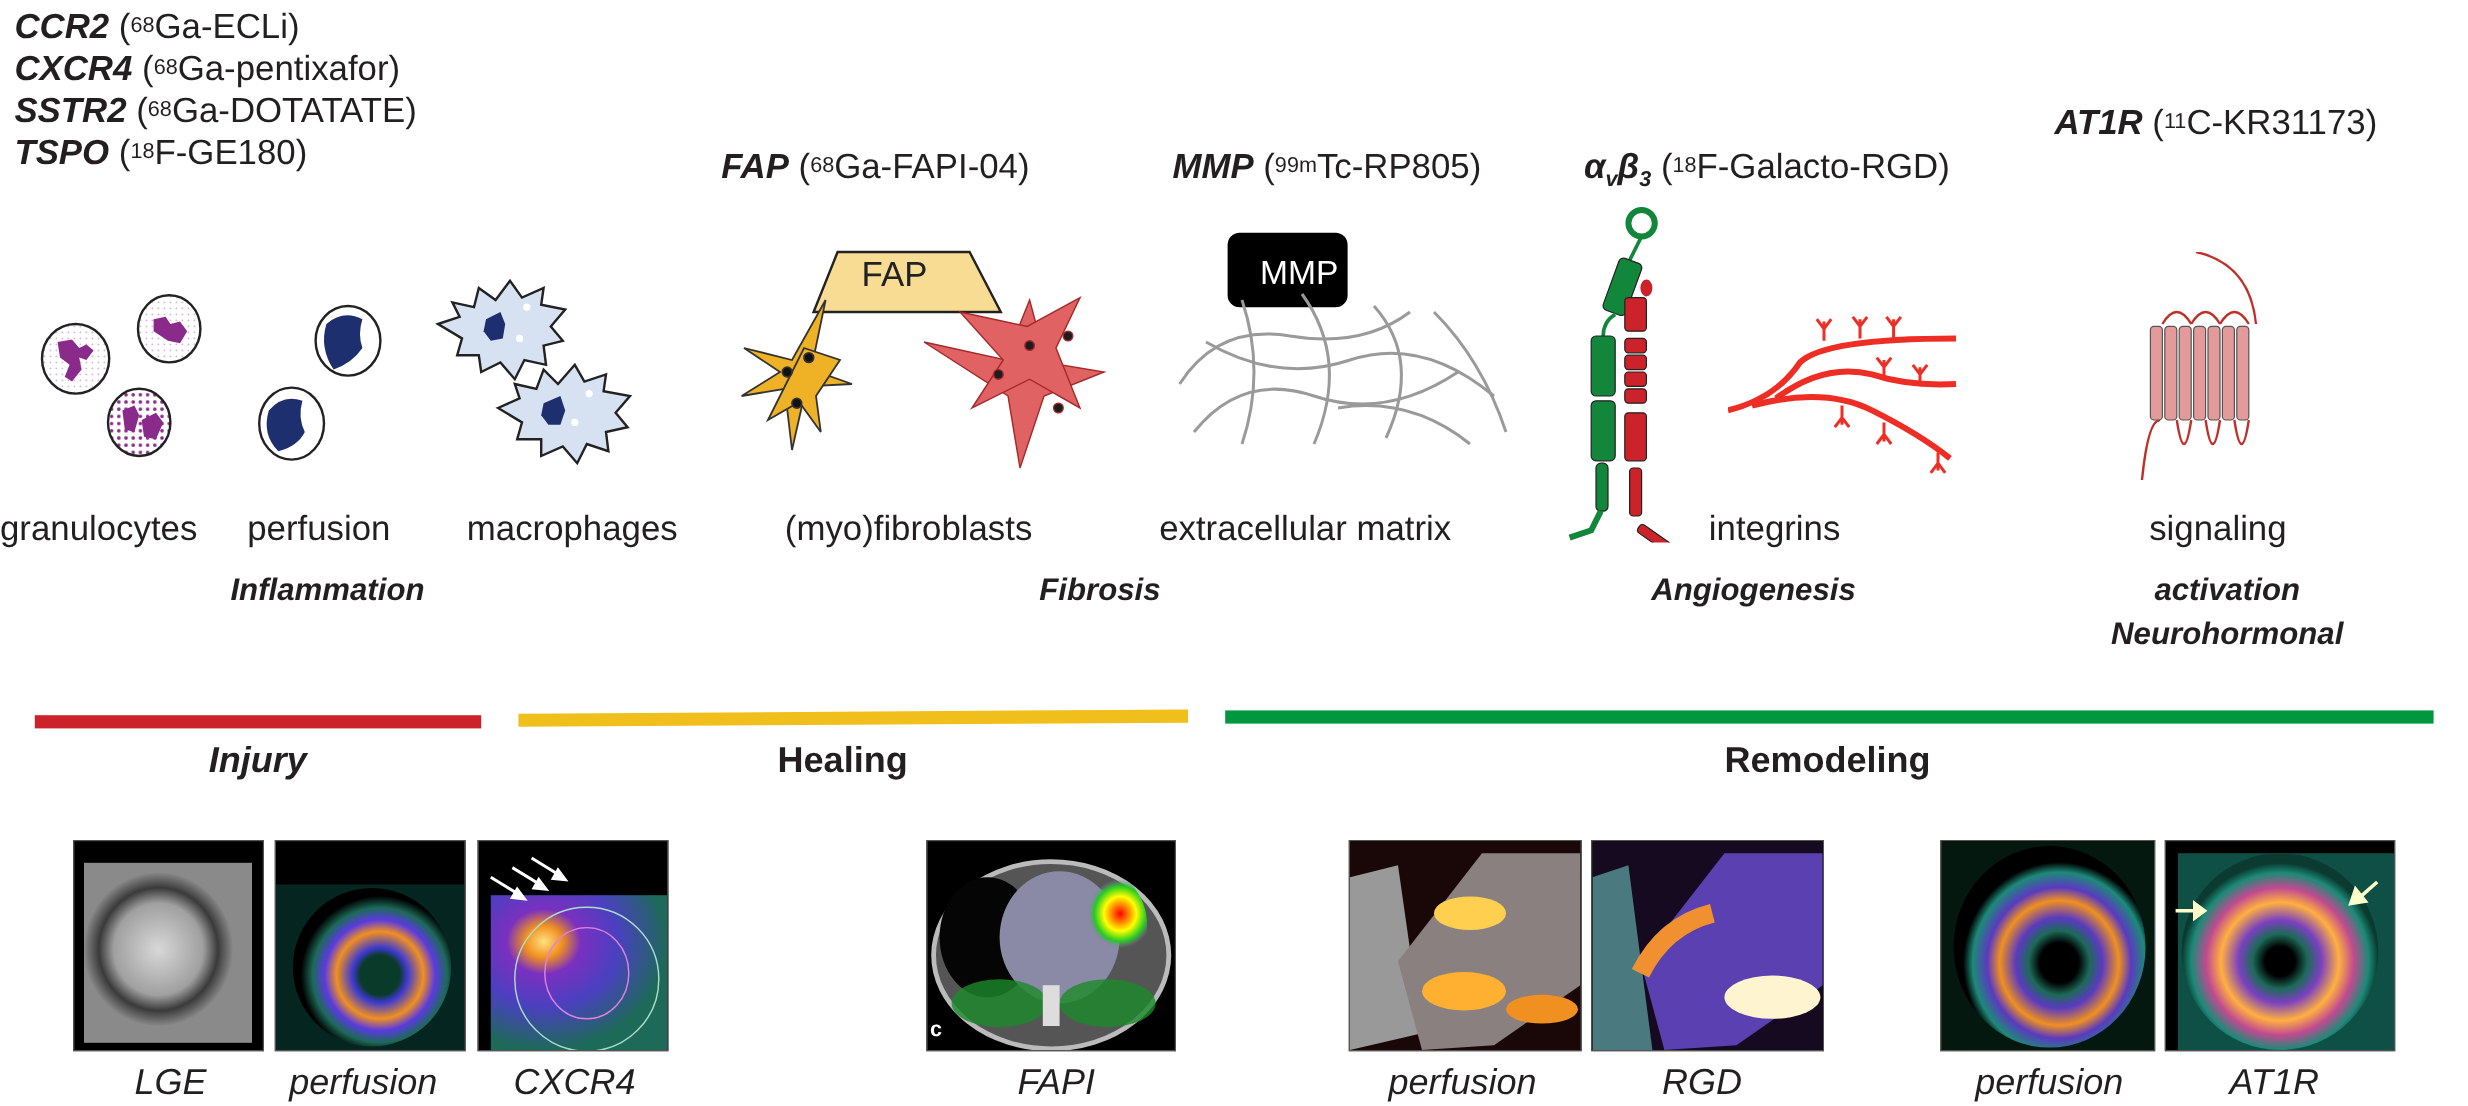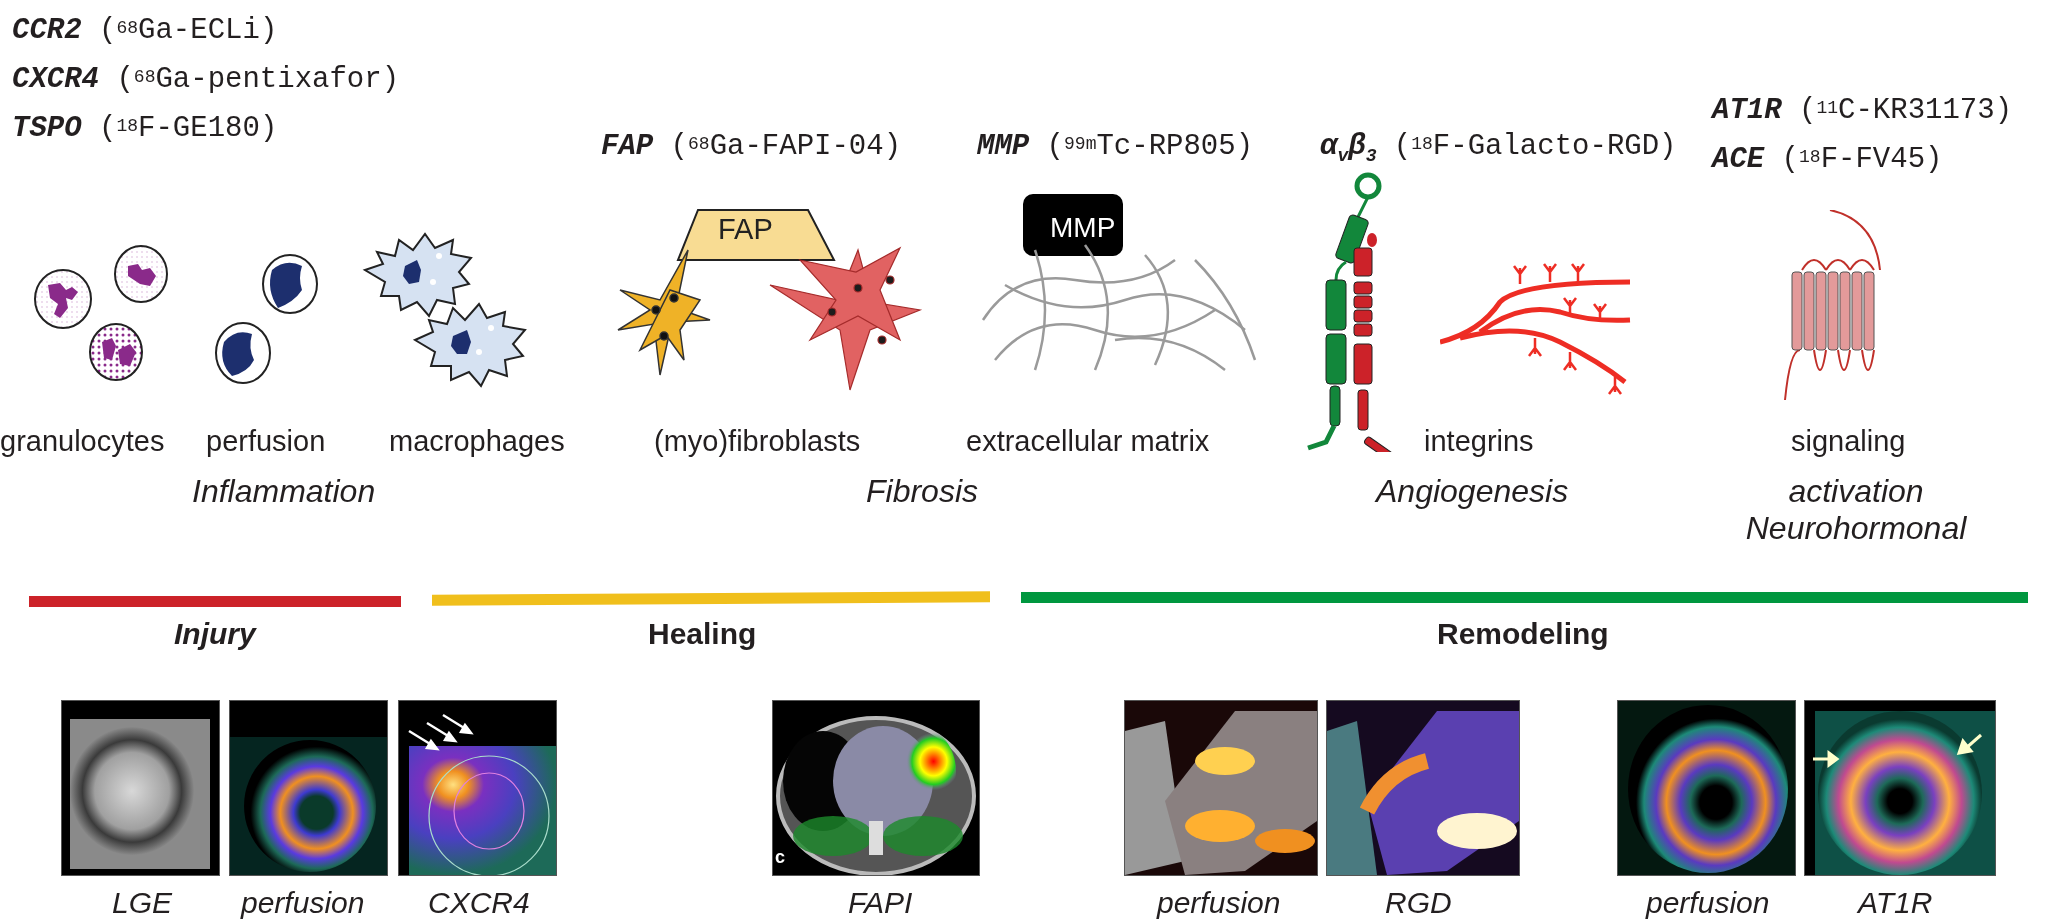--- a/index.html
+++ b/index.html
@@ -1,53 +1,53 @@
 <!DOCTYPE html>
 <html><head>
 <meta charset="utf-8">
 <style>
   html, body { margin:0; padding:0; background:#ffffff; }
   body { width:2057px; height:922px; position:relative; overflow:hidden;
          font-family:"Liberation Sans", sans-serif; color:#231f20; }
   .abs { position:absolute; }
-  .tracer { font-size:29px; line-height:49px; white-space:nowrap;font-family:Liberation Mono, monospace; }
+  .tracer { font-size:29px; line-height:35px; white-space:nowrap; }
   .tracer b { font-style:italic; font-weight:bold; }
   .tracer sup { font-size:18px; vertical-align:top; position:relative; top:-2px; }
   .cell-label { font-size:29px; white-space:nowrap;margin-top:12px; }
-  .process { font-size:32px; font-weight:normal; font-style:italic; white-space:nowrap; text-align:center; line-height:37px; }
+  .process { font-size:26px; font-weight:bold; font-style:italic; white-space:nowrap; text-align:center; line-height:37px; }
   .phase { font-size:30px; font-weight:bold; white-space:nowrap; }
   .phase-bar { height:11px; }
   .img-label { font-size:30px; font-style:italic; white-space:nowrap; text-align:center; }
   .scan { background:#000; border:1px solid #555; overflow:hidden; }
   svg { display:block; }
 </style>
 </head>
 <body>
 
 <div class="abs tracer" style="left:12px; top:6px;">
   <div><b>CCR2</b> (<sup>68</sup><span>Ga-ECLi</span>)</div>
   <div><b>CXCR4</b> (<sup>68</sup><span>Ga-pentixafor</span>)</div>
+  <div><b>SSTR2</b> (<sup>68</sup><span>Ga-DOTATATE</span>)</div>
   <div><b>TSPO</b> (<sup>18</sup><span>F-GE180</span>)</div>
 </div>
 
 <div class="abs tracer" style="left:601px; top:122px;">
   <b>FAP</b> (<sup>68</sup><span>Ga-FAPI-04</span>)
 </div>
 
 <div class="abs tracer" style="left:977px; top:122px;">
   <b>MMP</b> (<sup>99m</sup><span>Tc-RP805</span>)
 </div>
 
 <div class="abs tracer" style="left:1320px; top:122px;">
   <b><span>α</span><sub style="font-size:18px">v</sub><span>β</span><sub style="font-size:18px">3</sub></b> (<sup>18</sup><span>F-Galacto-RGD</span>)
 </div>
 
 <div class="abs tracer" style="left:1712px; top:86px;">
   <div><b>AT1R</b> (<sup>11</sup><span>C-KR31173</span>)</div>
-  <div><b>ACE</b> (<sup>18</sup><span>F-FV45</span>)</div>
 </div>
 
 <svg class="abs" style="left:30px; top:230px;" width="150" height="190">
   <defs>
     <pattern id="dotsLight" width="5" height="5" patternUnits="userSpaceOnUse">
         <circle cx="2" cy="2" r="0.8" fill="#d8b4d8"></circle>
       </pattern>
     <pattern id="dotsDark" width="6" height="6" patternUnits="userSpaceOnUse">
         <circle cx="3" cy="3" r="1.5" fill="#8a2a8a"></circle>
       </pattern>

